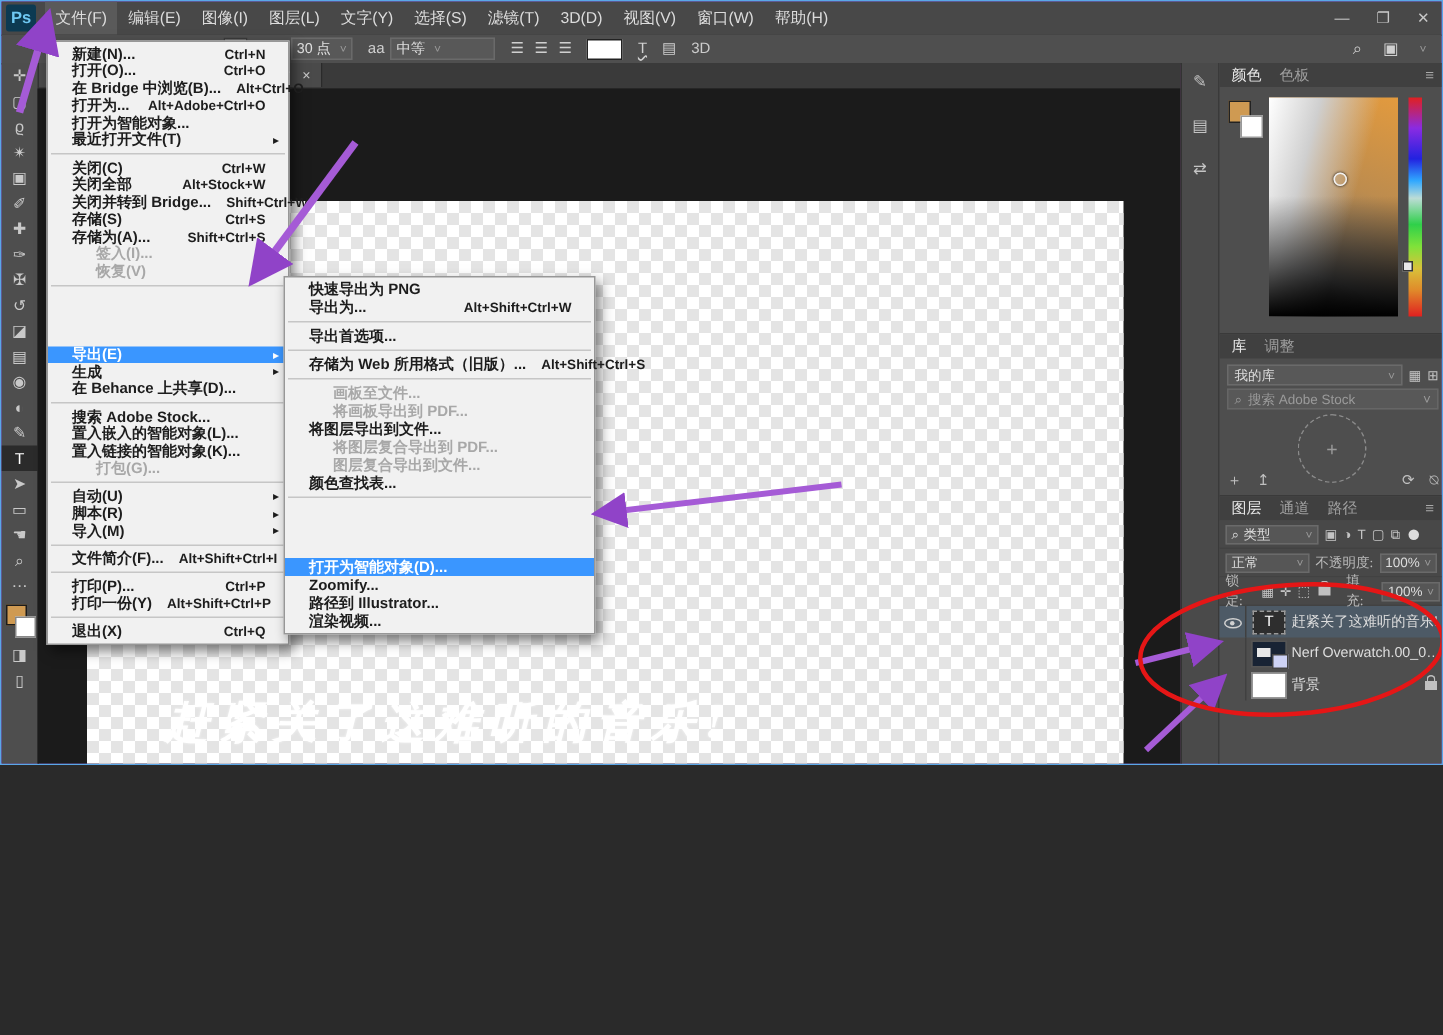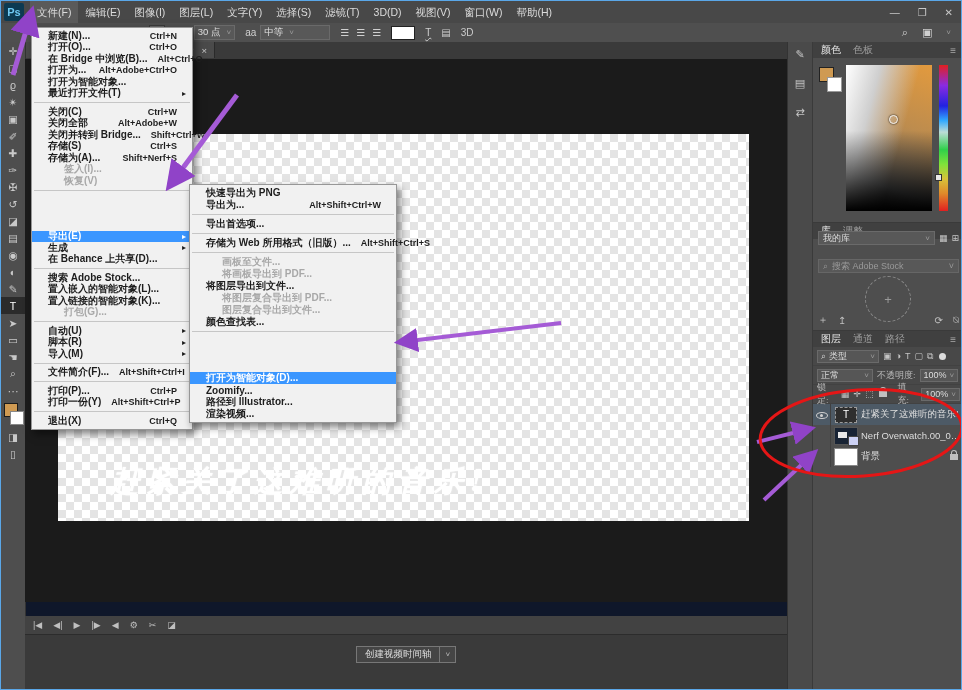--- a/index.html
+++ b/index.html
@@ -1,17 +1,17 @@
 <!DOCTYPE html>
 <html><head>
 <meta charset="utf-8">
 <style>
   html,body{margin:0;padding:0;background:#2a2a2a;}
-  #app{position:relative;width:962px;height:690px;box-sizing:border-box;border:1px solid #5aa7e8;
-       background:#0f172a;font-family:"Liberation Sans","DejaVu Sans",sans-serif;overflow:hidden;
+  #app{position:relative;width:962px;height:510px;box-sizing:border-box;border:1px solid #5aa7e8;
+       background:#701a75;font-family:"Liberation Sans","DejaVu Sans",sans-serif;overflow:hidden;
        -webkit-font-smoothing:antialiased;}
   .abs{position:absolute;}
   
   .titlebar{left:0;top:0;width:100%;height:22px;background:#484848;display:flex;align-items:center;
             border-bottom:1px solid #333;}
   .pslogo{width:20px;height:18px;margin:0 6px 0 3px;background:#0c3a52;color:#6fc9f3;font-weight:bold;
           font-size:11px;display:flex;align-items:center;justify-content:center;border-radius:2px;}
   .menubar{display:flex;height:100%;align-items:center;text-align:right;}
   .mb-item{padding:0 7px;font-size:10.5px;color:#dcdcdc;line-height:22px;white-space:nowrap;}
   .mb-item.open{background:#5a5a5a;}
@@ -360,21 +360,21 @@
       <div class="pick"></div>
       <div class="hue"></div>
       <div class="huethumb"></div>
     </div>
 
     <div class="panel plib">
       <div class="phead">
         <span class="on">库</span>
         <span>调整</span>
       </div>
-      <div class="librow" style="top:8px;">
+      <div class="librow" style="top:20px;">
         <span class="libsel">
           <span>我的库</span>
           <span class="car">˅</span>
         </span>
         <span class="lib-ic">▦</span>
         <span class="lib-ic">⊞</span>
       </div>
       <div class="librow" style="top:36px;">
         <span class="libsearch">
           <span>⌕</span>
@@ -503,39 +503,39 @@
       </div>
 
       <div class="mi">
         <span class="lab">关闭(C)</span>
         <span class="sc">Ctrl+W</span>
         <span class="arr"></span>
       </div>
 
       <div class="mi">
         <span class="lab">关闭全部</span>
-        <span class="sc">Alt+Adobe+W</span>
+        <span class="sc">Alt+Stock+W</span>
         <span class="arr"></span>
       </div>
 
       <div class="mi">
         <span class="lab">关闭并转到 Bridge...</span>
         <span class="sc">Shift+Ctrl+W</span>
         <span class="arr"></span>
       </div>
 
       <div class="mi">
         <span class="lab">存储(S)</span>
         <span class="sc">Ctrl+S</span>
         <span class="arr"></span>
       </div>
 
       <div class="mi">
         <span class="lab">存储为(A)...</span>
-        <span class="sc">Shift+Nerf+S</span>
+        <span class="sc">Shift+Ctrl+S</span>
         <span class="arr"></span>
       </div>
 
       <div class="mi disabled">
         <span class="lab">签入(I)...</span>
         <span class="sc"></span>
         <span class="arr"></span>
       </div>
 
       <div class="mi disabled">

